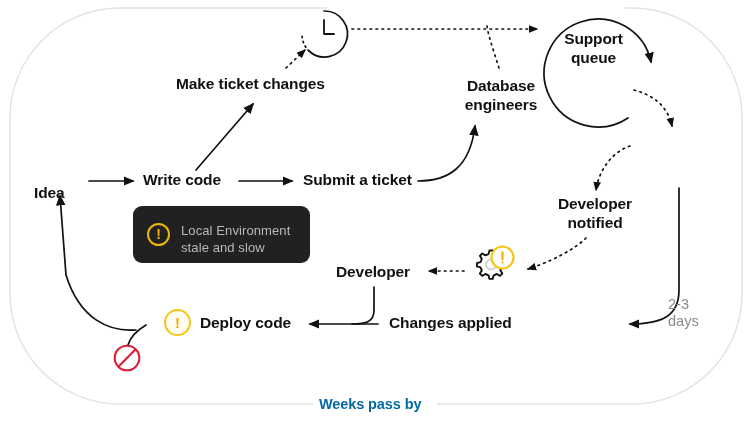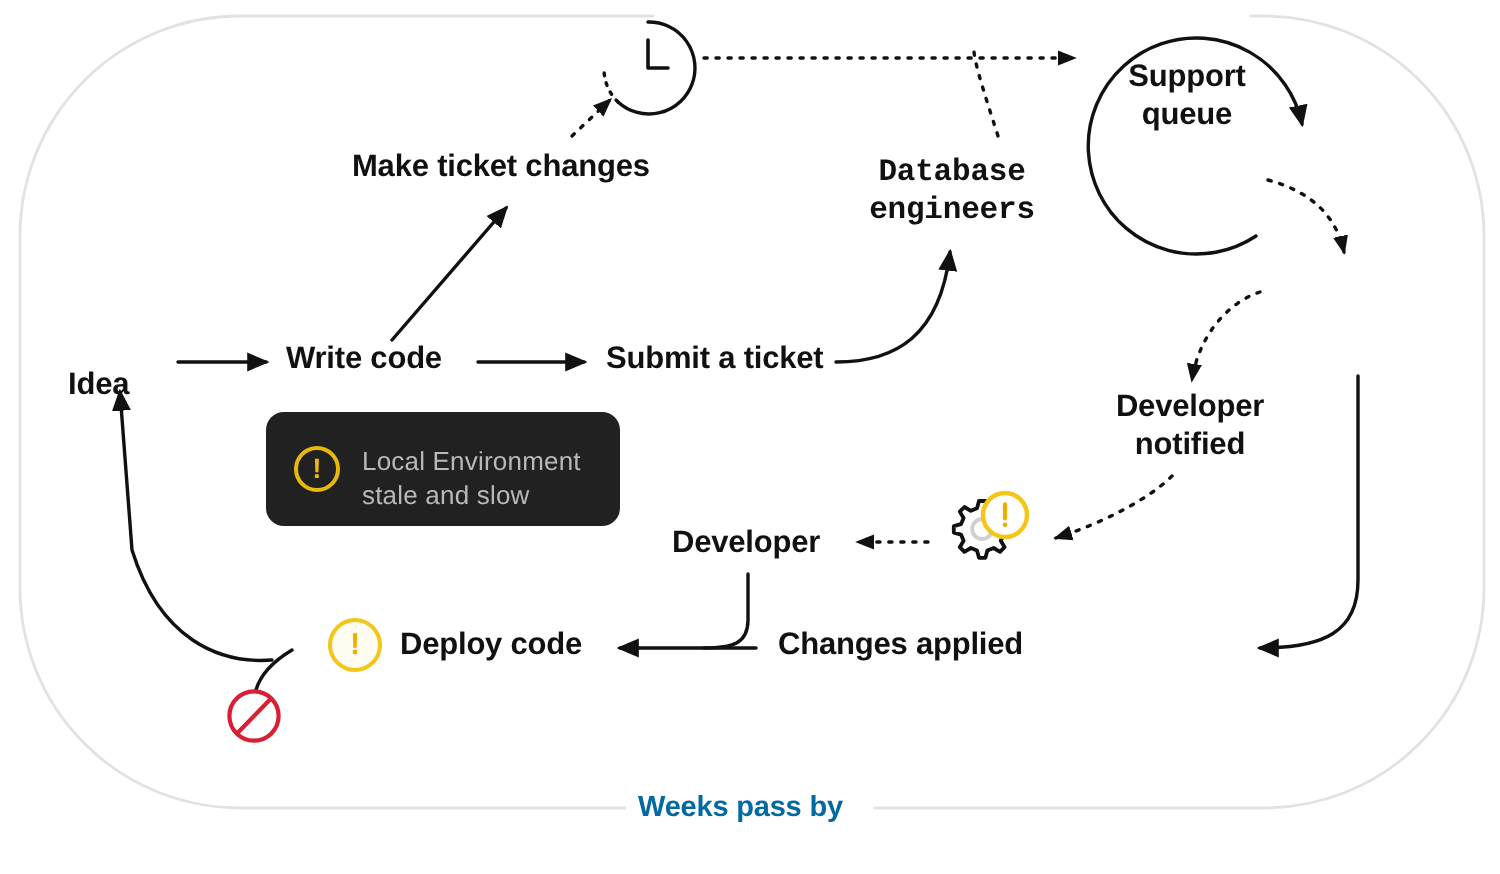--- a/index.html
+++ b/index.html
@@ -206,37 +206,39 @@
   </svg>
 
   <div class="node" style="left:34px; top:184px;">Idea</div>
 
   <div class="node" style="left:143px; top:171px;text-align:center;">Write code</div>
 
   <div class="node" style="left:303px; top:171px;">Submit a ticket</div>
 
   <div class="node" style="left:176px; top:75px;">Make ticket changes</div>
 
-  <div class="node center" style="left:429px; top:77px; width:94px;font-family:Liberation Mono, monospace;">Database
+  <div class="node center" style="left:454px; top:77px; width:94px;">Database
 engineers</div>
 
   <div class="node center" style="left:546px; top:30px; width:95px;">Support
 queue</div>
 
 
 
   <div class="node center" style="left:539px; top:195px; width:112px;">Developer
 notified</div>
 
   <div class="node" style="left:336px; top:263px;">Developer</div>
 
   <div class="node" style="left:389px; top:314px;">Changes applied</div>
 
   <div class="node" style="left:200px; top:314px;">Deploy code</div>
 
+  <div class="duration" style="left:668px; top:296px; width:56px; text-align:left;">2-3
+days</div>
 
   <div id="deploy-warning-icon">
     <span>!</span>
   </div>
 
   <div id="tooltip-card">
     <div class="warn-badge-dark">
       <span>!</span>
     </div>
     <div class="tip-text">Local Environment

